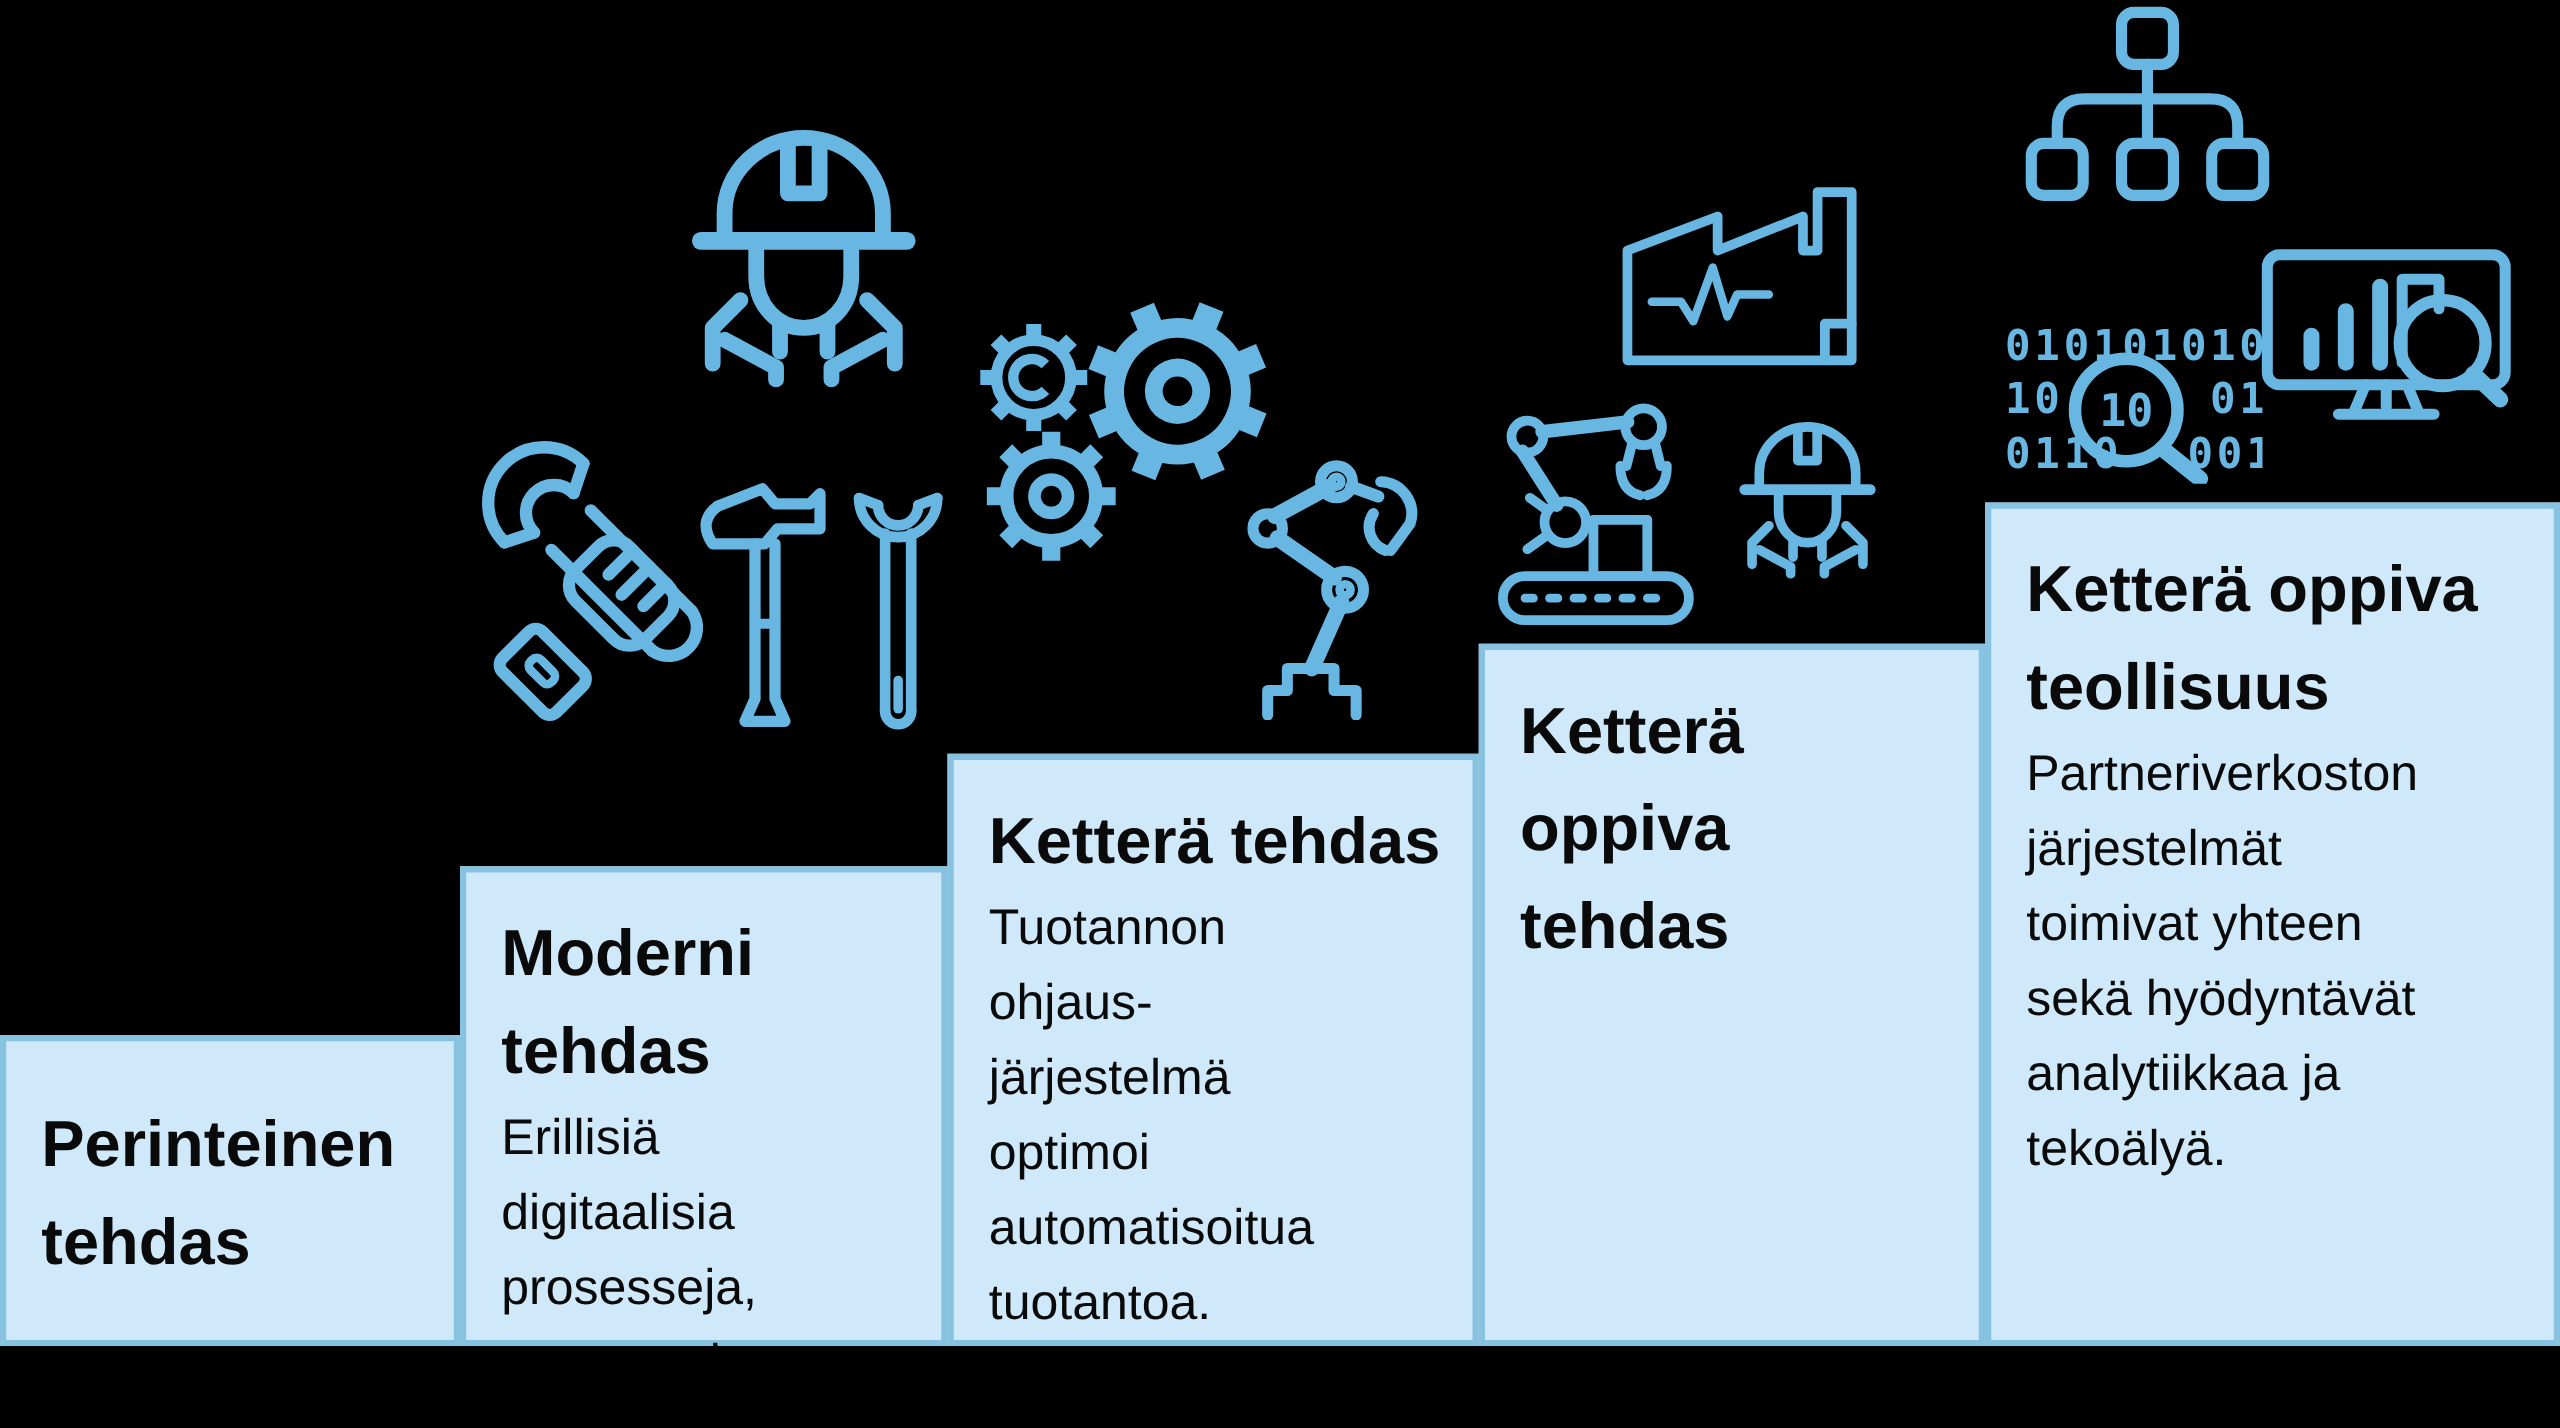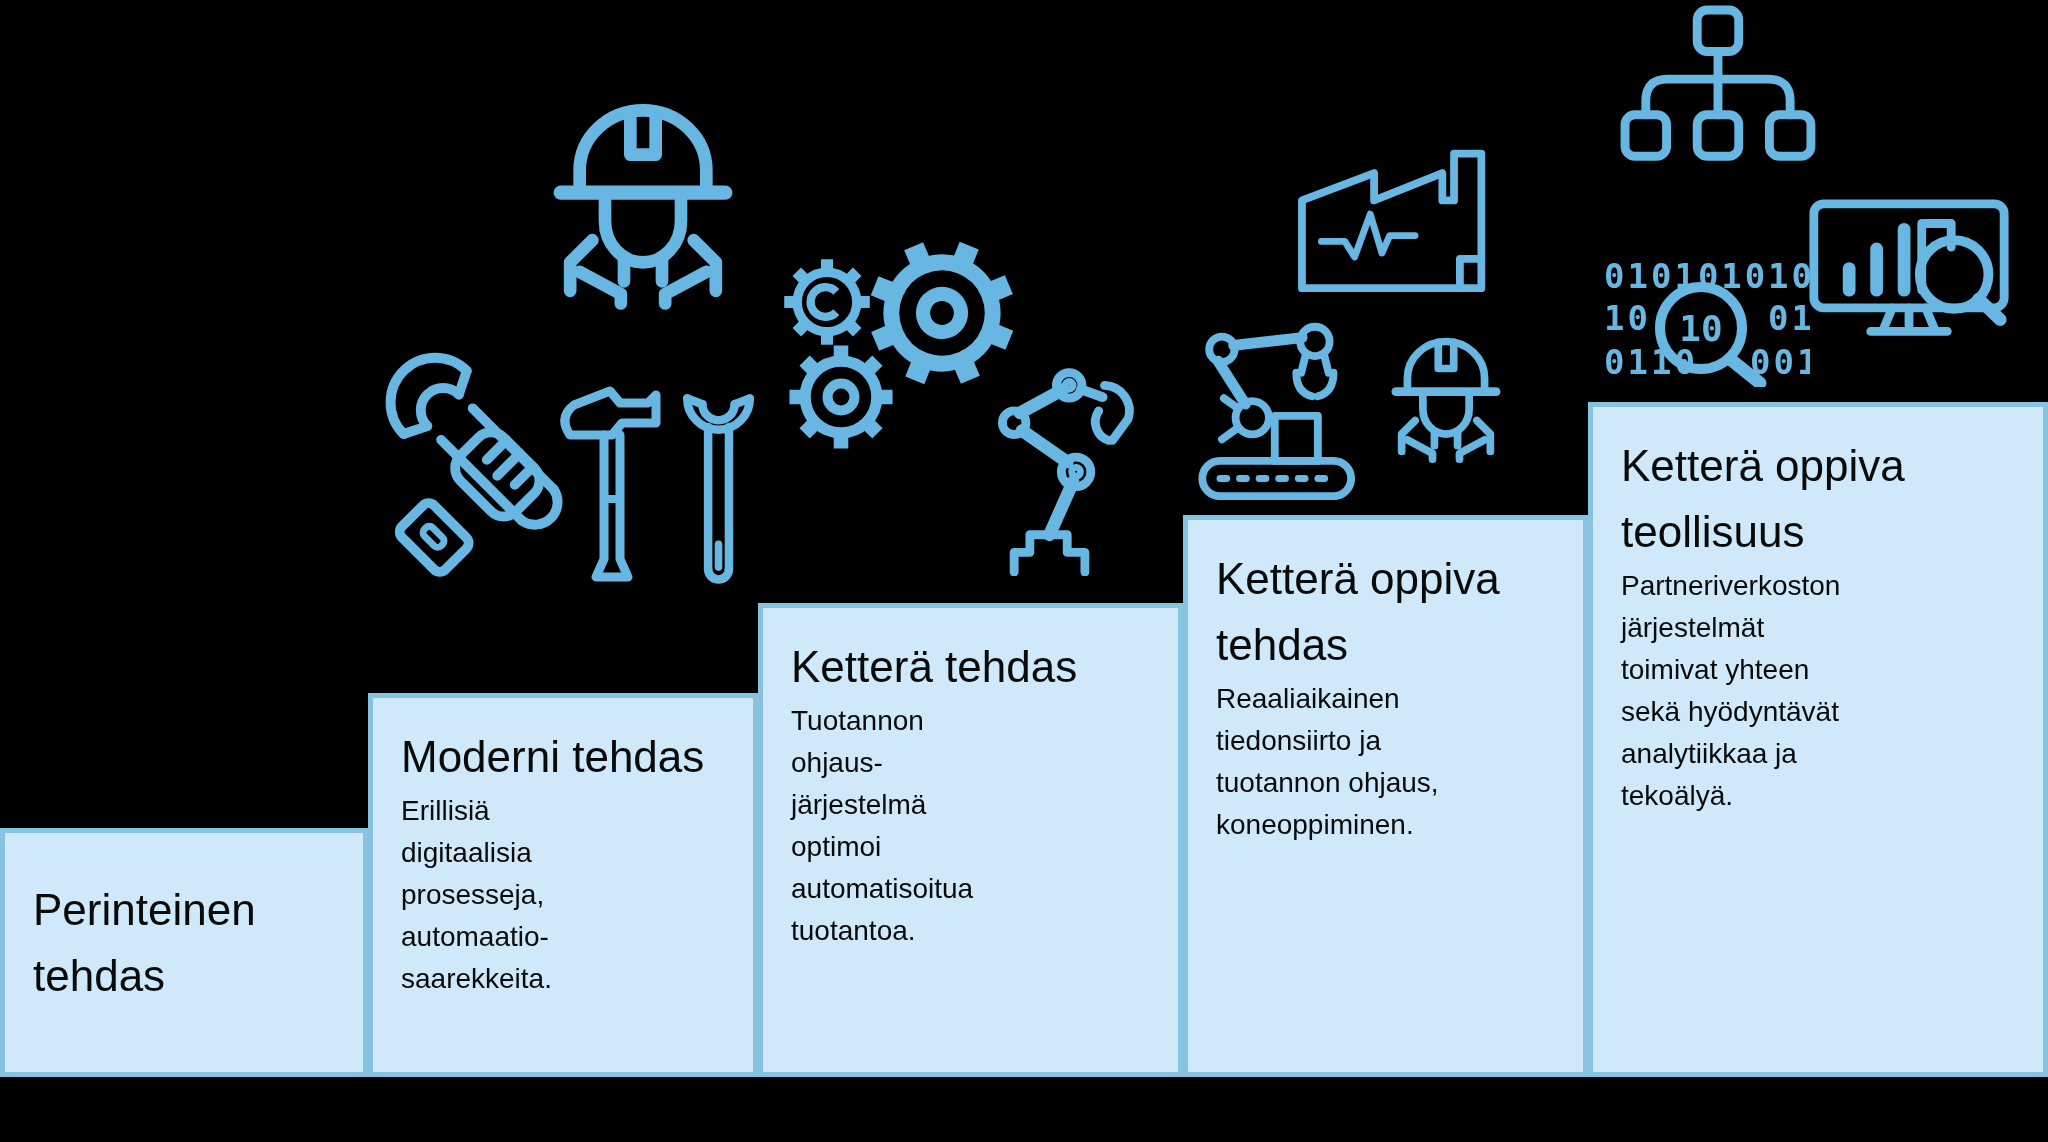--- a/index.html
+++ b/index.html
@@ -15,22 +15,22 @@
     background:var(--background);
     font-family:"Liberation Sans","DejaVu Sans",sans-serif;
   }
   .step{
     position:absolute;bottom:0;box-sizing:border-box;
     background:var(--box-fill);
     border:5px solid var(--box-border);
     color:var(--text);
     padding:26px 10px 0 28px;
   }
-  .step .title{font-size:44px;line-height:1.5;font-weight:normal;white-space:pre-line;margin:0;}
-  .step .body{font-size:28px;line-height:1.5;font-weight:normal;white-space:pre-line;margin:0;}
+  .step .title{font-size:52px;line-height:1.5;font-weight:bold;white-space:pre-line;margin:0;}
+  .step .body{font-size:40px;line-height:1.5;font-weight:normal;white-space:pre-line;margin:0;}
   #step1{left:0;top:828px;width:368px;padding-top:44px;}
   #step2{left:368px;top:693px;width:390px;}
   #step3{left:758px;top:603px;width:425px;}
   #step4{left:1183px;top:515px;width:405px;}
   #step5{left:1588px;top:402px;width:460px;}
   .icon{position:absolute;color:var(--icon);}
   .icon svg{display:block;}
   .bintext{font-family:"DejaVu Sans Mono","Liberation Mono",monospace;font-weight:bold;}
 </style>
 </head>
@@ -208,24 +208,20 @@
     <p class="body">Tuotannon
 ohjaus-
 järjestelmä
 optimoi
 automatisoitua
 tuotantoa.</p>
   </div>
   <div class="step" id="step4">
     <p class="title">Ketterä oppiva
 tehdas</p>
-    <p class="body">Reaaliaikainen
-tiedonsiirto ja
-tuotannon ohjaus,
-koneoppiminen.</p>
   </div>
   <div class="step" id="step5">
     <p class="title">Ketterä oppiva
 teollisuus</p>
     <p class="body">Partneriverkoston
 järjestelmät
 toimivat yhteen
 sekä hyödyntävät
 analytiikkaa ja
 tekoälyä.</p>

